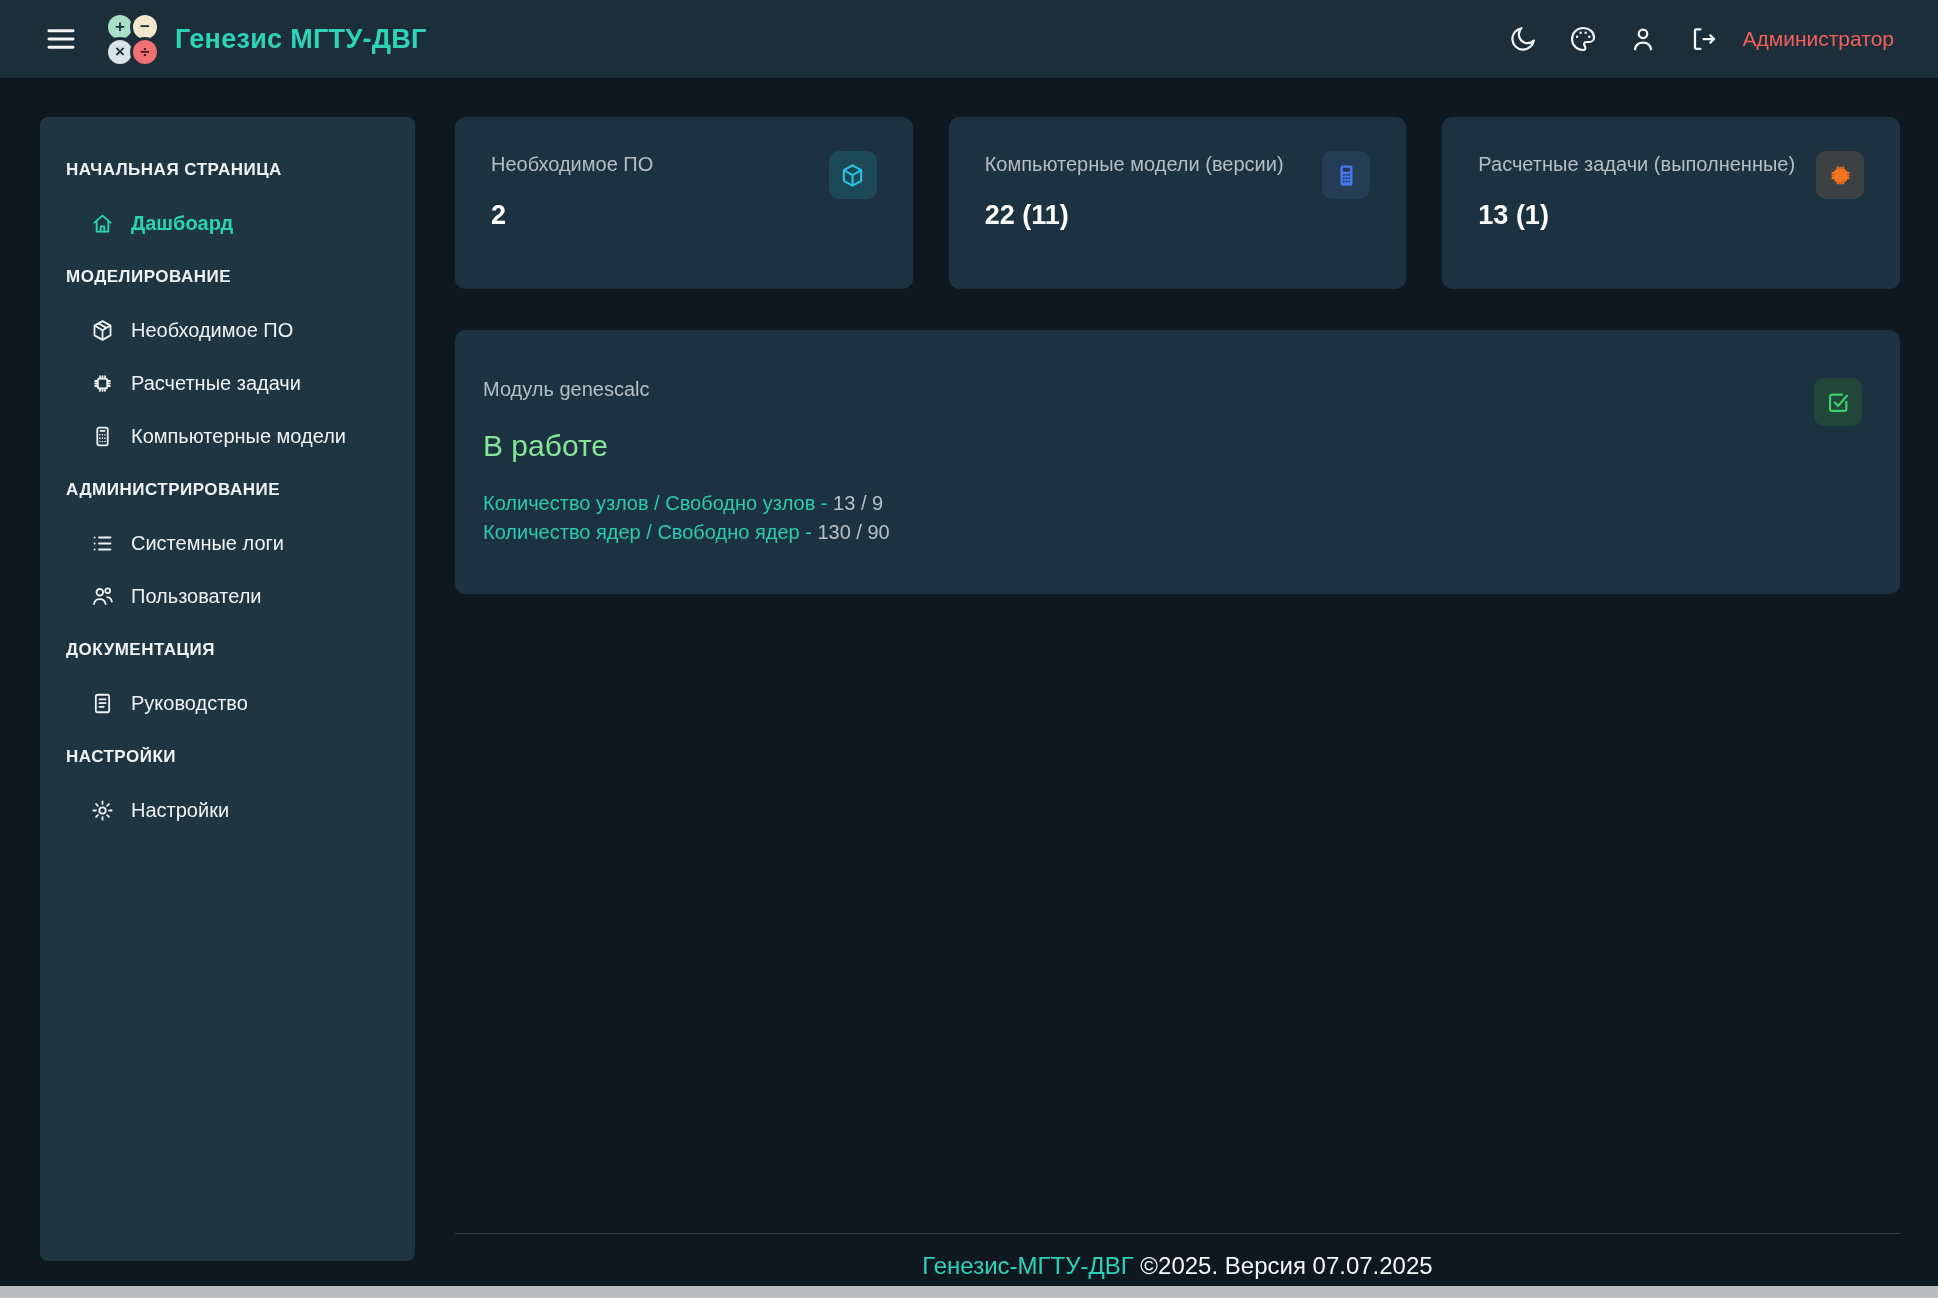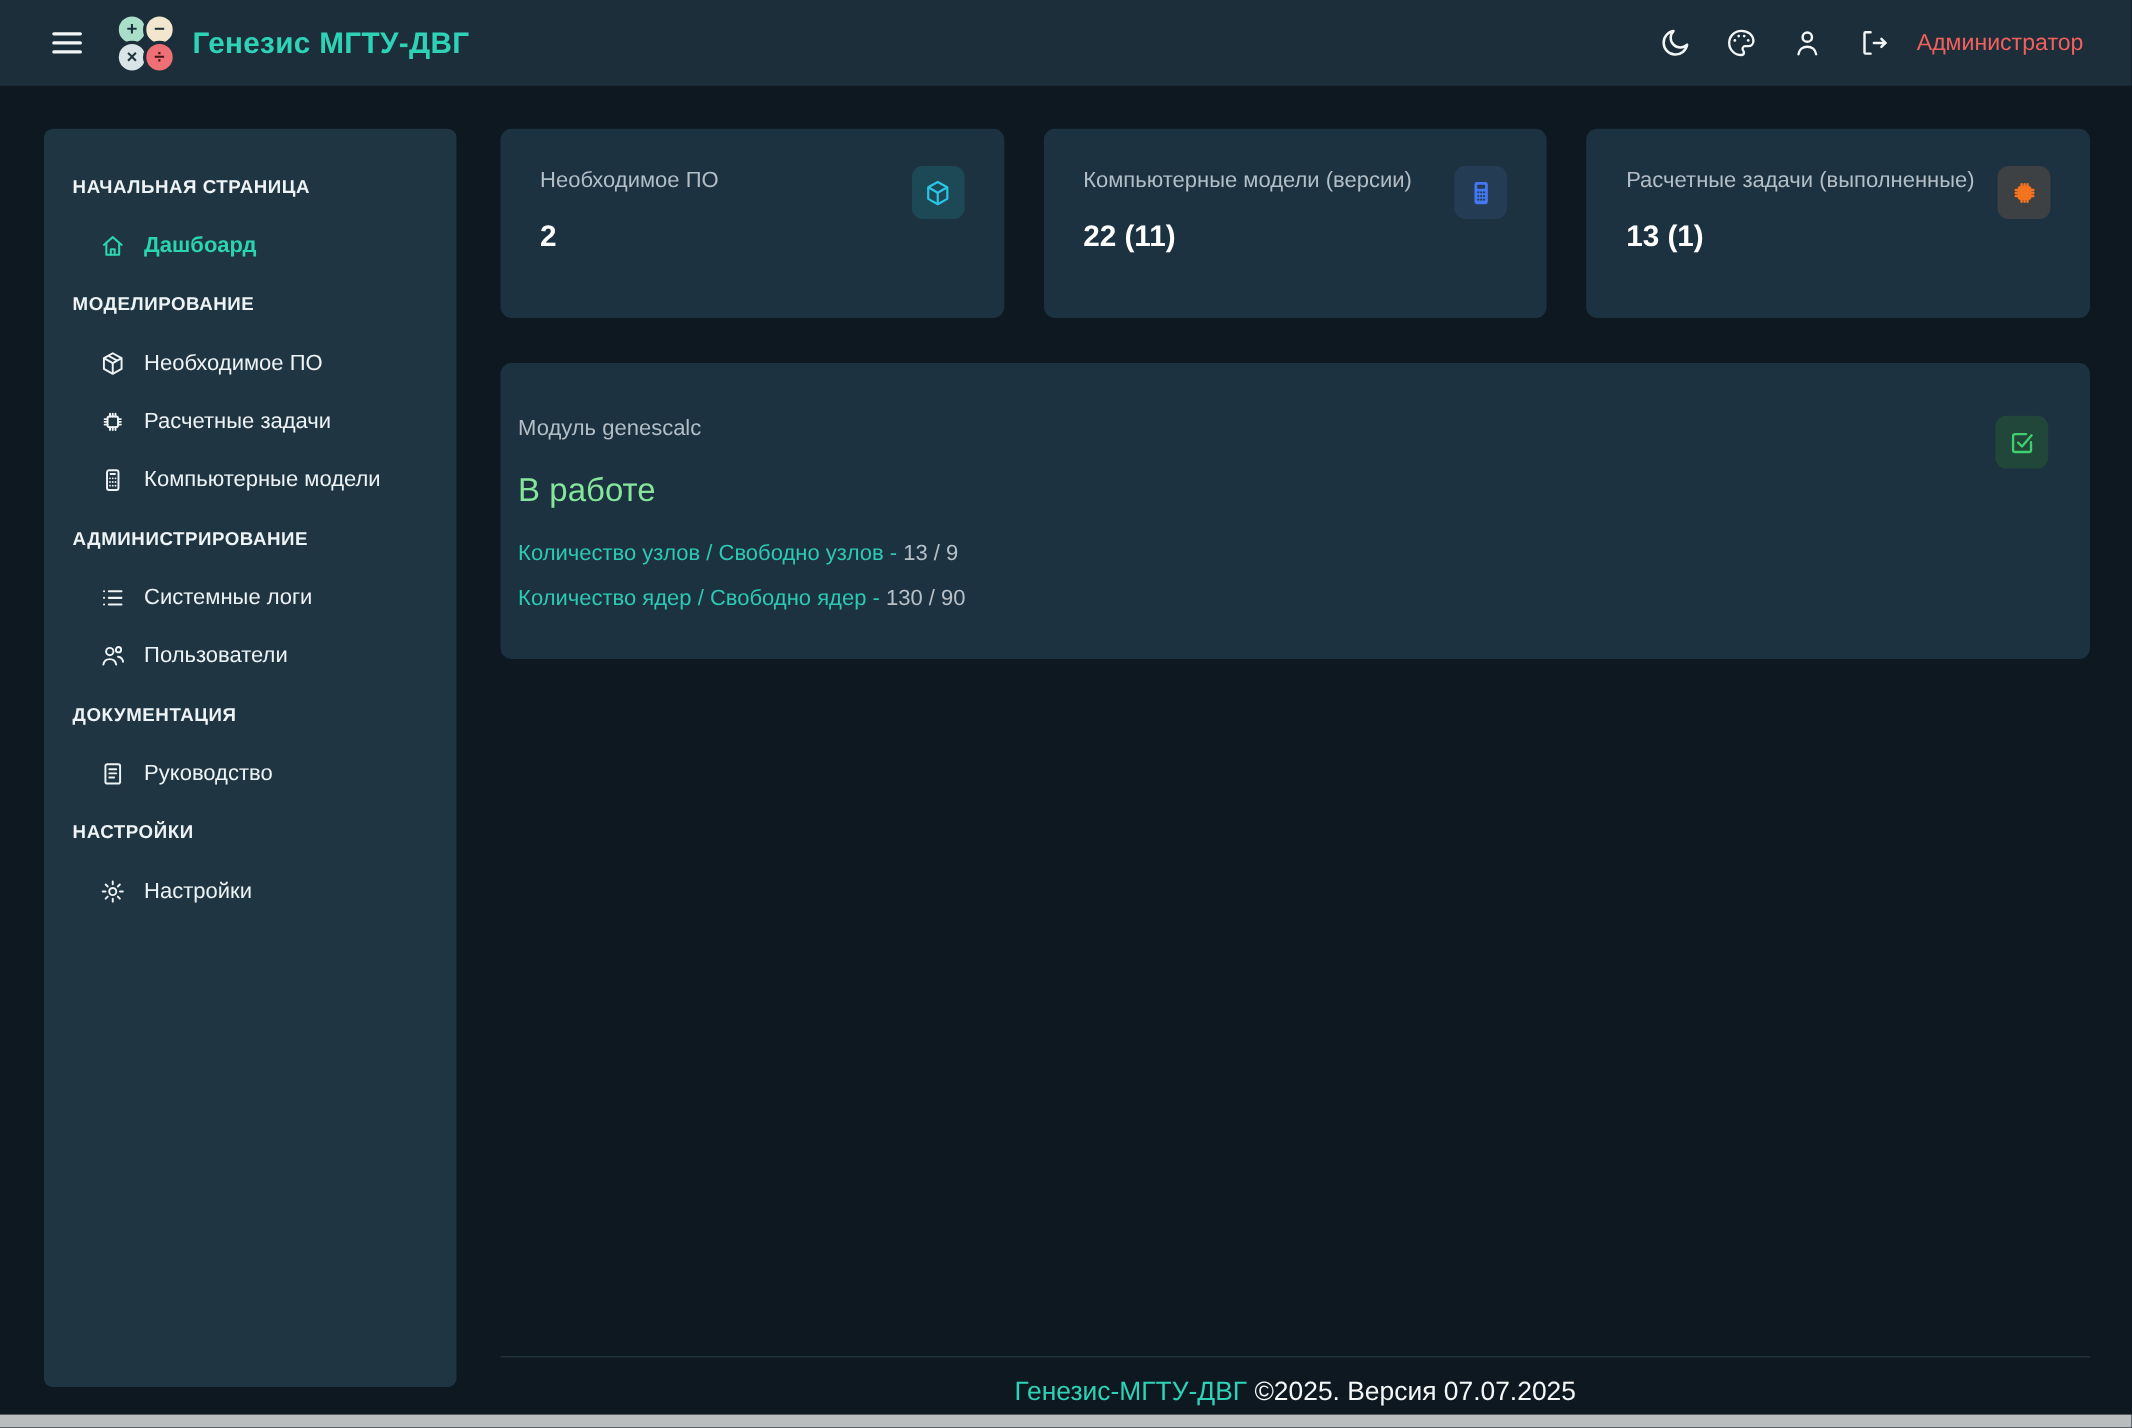--- a/index.html
+++ b/index.html
@@ -63,27 +63,27 @@
   .stat-icon {
     width:48px; height:48px; border-radius:10px; flex:0 0 auto;
     display:flex; align-items:center; justify-content:center; margin-top:-2px;
   }
   .stat-icon svg { width:27px; height:27px; display:block; }
   .stat-icon.cyan   { background:#1d4855; color:#29c5e6; }
   .stat-icon.blue   { background:#253c55; color:#4478f0; }
   .stat-icon.orange { background:#3e4144; color:#f4731e; }
   .module-card {
     margin-top:41px; min-height:264px; background:#1d3240; border-radius:10px;
-    padding:48px 38px 40px 16px; box-sizing:border-box;
+    padding:48px 38px 40px 28px; box-sizing:border-box;
     display:flex; justify-content:space-between; align-items:flex-start;
   }
   .module-label  { color:#b4bec5; font-size:20px; }
   .module-status { color:#85e59a; font-size:30px; margin-top:28px; }
   .module-stats  { margin-top:26px; }
-  .stat-line { font-size:20px; line-height:29px; color:#2cc9b4;margin-top:12px; }
+  .stat-line { font-size:20px; line-height:29px; color:#2cc9b4; }
   .stat-line .v { color:#b6c0c6; }
   .module-icon {
     width:48px; height:48px; border-radius:10px; background:#21463a; color:#3ed06c;
     display:flex; align-items:center; justify-content:center; flex:0 0 auto;
   }
   .module-icon svg { width:27px; height:27px; }
   
   .footer { position:absolute; left:455px; width:1445px; top:1233px; }
   .footer-divider { border:none; border-top:1px solid #2c3e49; margin:0; }
   .footer-text { text-align:center; margin-top:18px; font-size:24px; color:#f5f8f9; }

